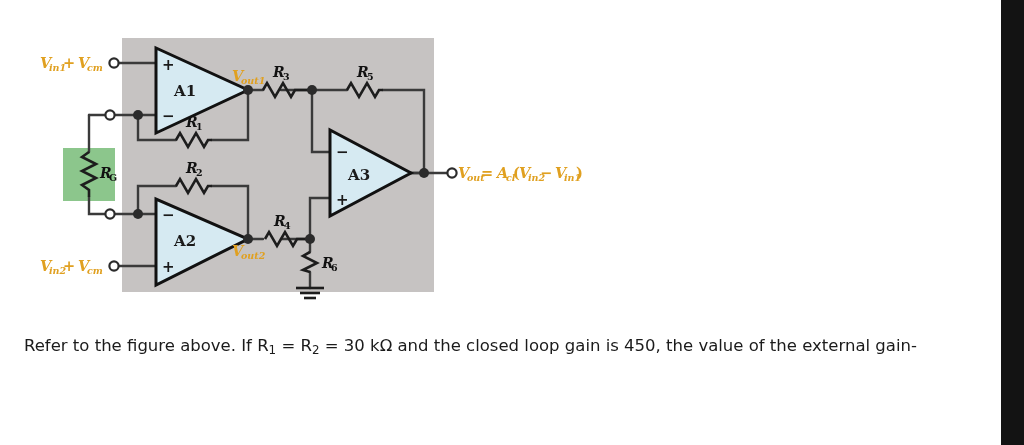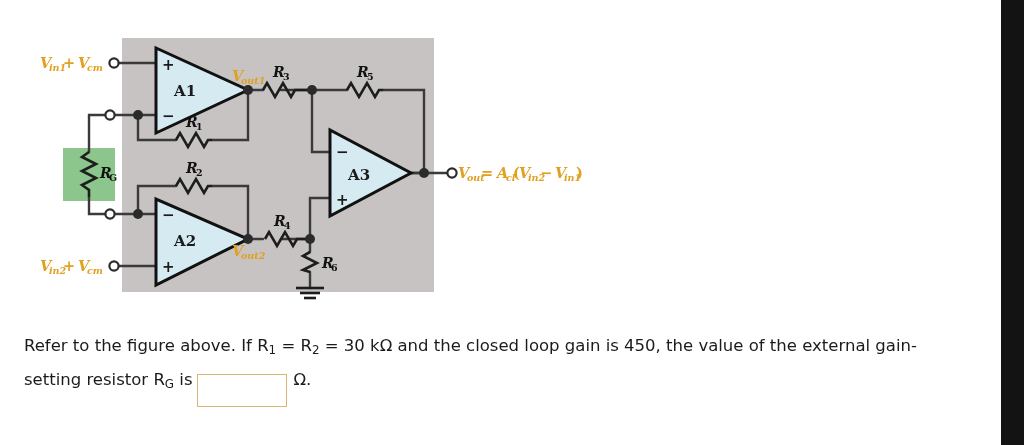--- a/index.html
+++ b/index.html
@@ -252,18 +252,15 @@
         <text class="goldn" x="576" y="178">)</text>
       </g>
 
     </svg>
   </div>
 
   <div id="question">
     <div class="qline">
       <span>Refer to the figure above. If R</span><span class="sub">1</span><span> = R</span><span class="sub">2</span><span> = 30 kΩ and the closed loop gain is 450, the value of the external gain-</span>
     </div>
-    <div class="qline">
-      <span>setting resistor R</span><span class="sub">G</span><span> is</span><input id="answer-box" type="text" placeholder="" style=""><span class="ohm">Ω.</span>
-    </div>
   </div>
 
 </div>
 
 </body></html>

